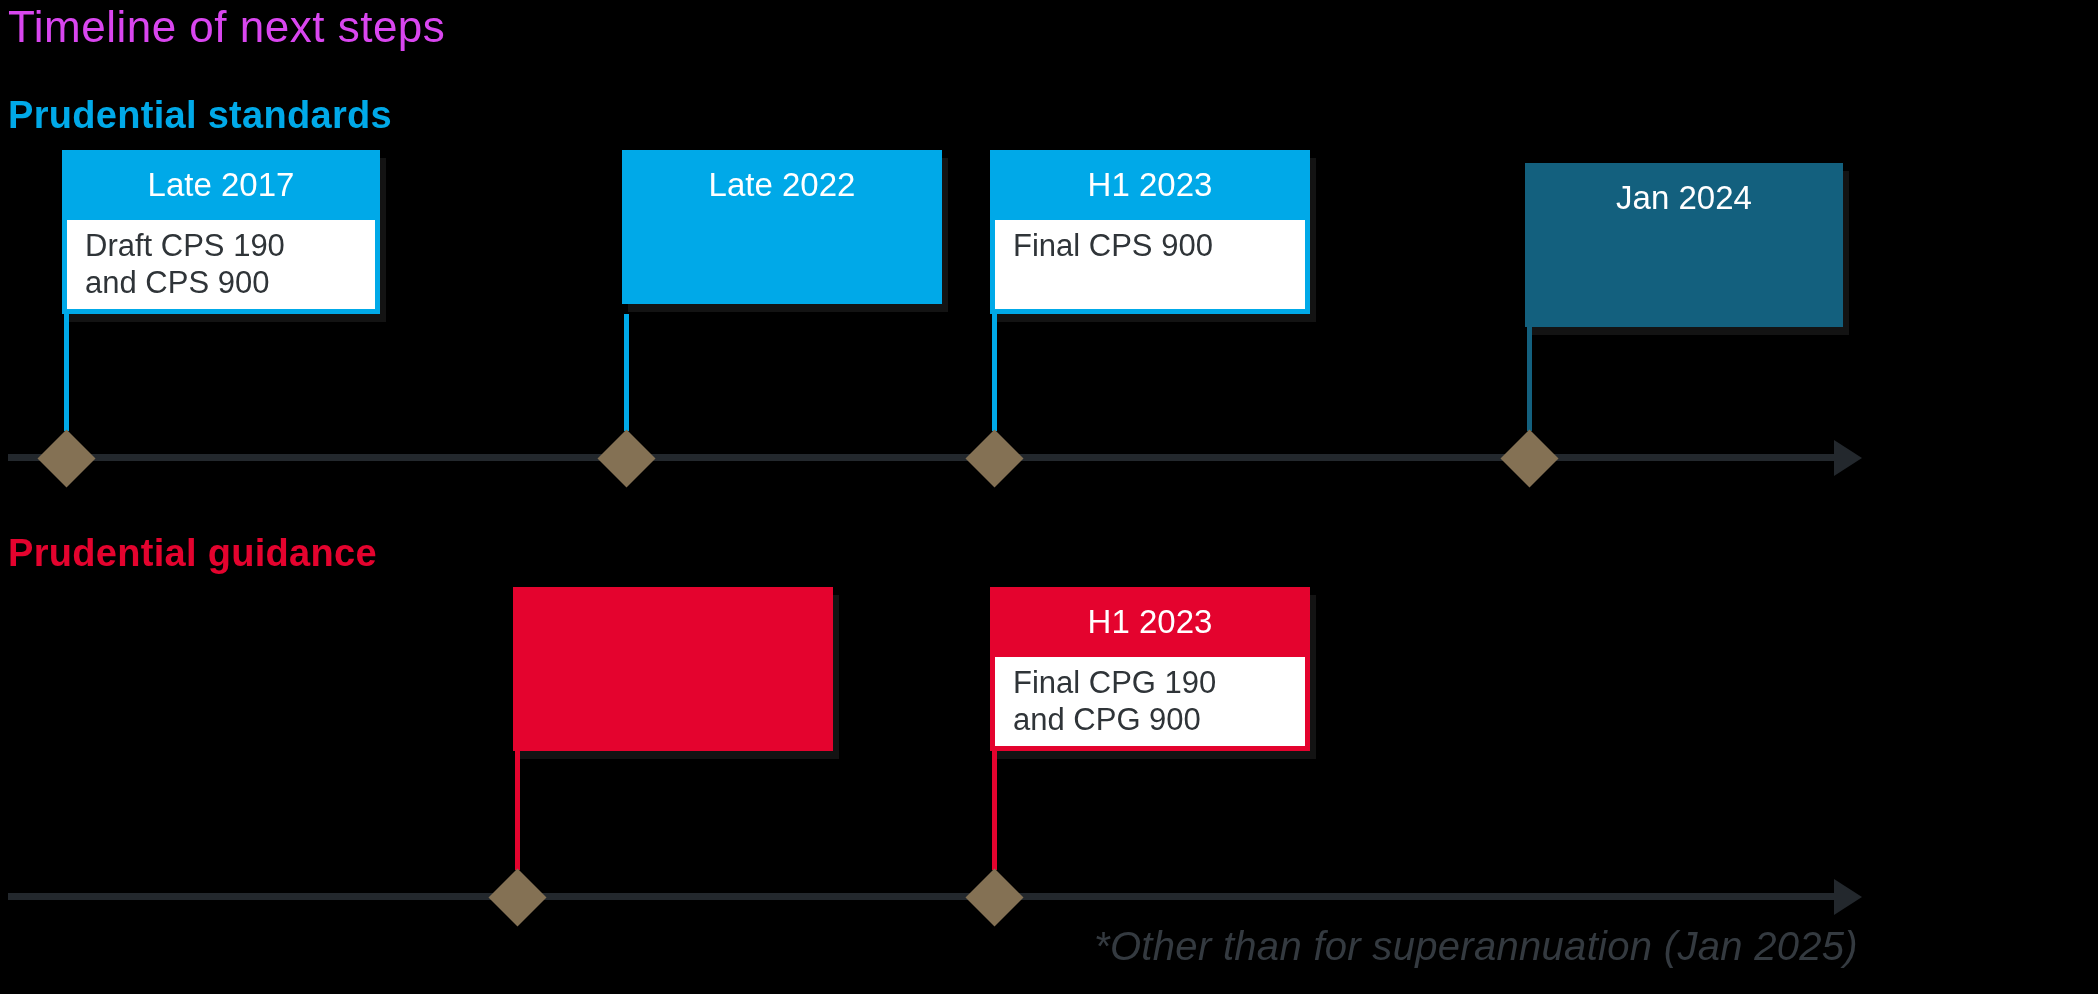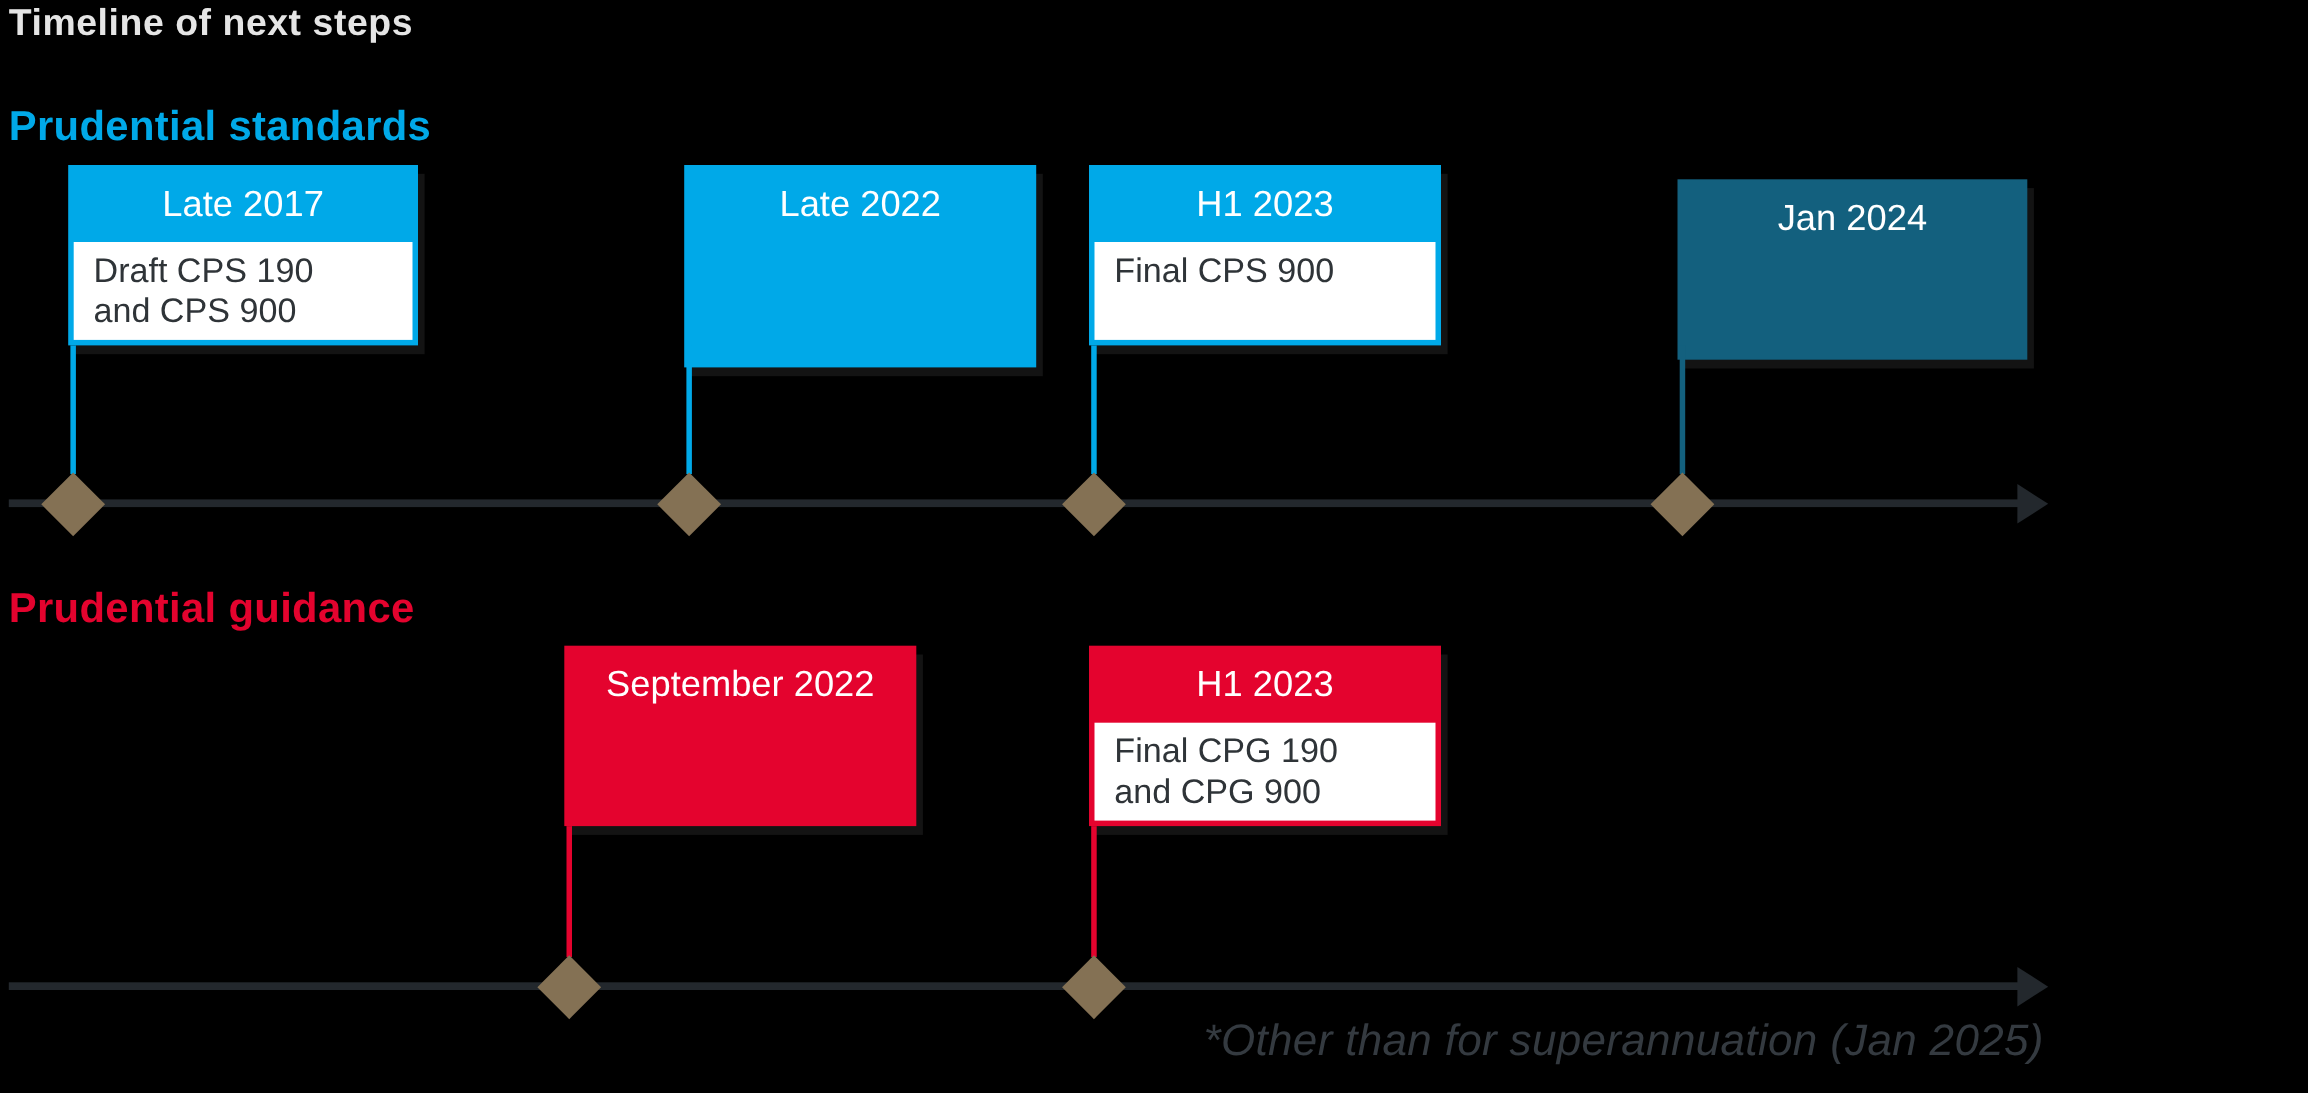--- a/index.html
+++ b/index.html
@@ -2,21 +2,21 @@
 <html><head>
 <meta charset="utf-8">
 <style>
   html,body{margin:0;padding:0;background:#000;}
   .canvas{
     position:relative;width:2098px;height:994px;background:#000;overflow:hidden;
     font-family:"Liberation Sans","DejaVu Sans",sans-serif;
   }
   .page-title{
     position:absolute;left:8px;top:2px;
-    font-size:34px;font-weight:bold;color:#e5e5e5;letter-spacing:0.5px;
+    font-size:44px;font-weight:normal;color:#d946ef;letter-spacing:0.5px;
   }
   .section-heading{
     position:absolute;left:8px;font-size:38px;font-weight:bold;letter-spacing:0.3px;
   }
   .heading-standards{top:94px;color:#00A9E8;}
   .heading-guidance{top:532px;color:#E4032E;}
   .section-layer{position:absolute;left:0;top:0;width:100%;height:100%;}
   .milestone-box{
     position:absolute;box-sizing:border-box;
     box-shadow:6px 8px 0 rgba(35,35,35,0.55);
@@ -68,40 +68,39 @@
   </div>
 
   <div class="section-layer">
       <div class="milestone-box" style="left: 62px; top: 150px; width: 318px; height: 164px; background: rgb(0, 169, 232);">
         <div class="milestone-date">Late 2017</div>
         <div class="milestone-body">Draft CPS 190
 and CPS 900</div>
       </div>
       <div class="connector" style="left: 64px; top: 314px; height: 117px; background: rgb(0, 169, 232);"></div>
       <div class="diamond" style="left: 46px; top: 437.5px;"></div>
-      <div class="milestone-box" style="left: 622px; top: 150px; width: 320px; height: 184px; background: rgb(0, 169, 232);">
+      <div class="milestone-box" style="left: 622px; top: 150px; width: 320px; height: 154px; background: rgb(0, 169, 232);">
         <div class="milestone-date">Late 2022</div>
       </div>
       <div class="connector" style="left: 624px; top: 314px; height: 117px; background: rgb(0, 169, 232);"></div>
       <div class="diamond" style="left: 606px; top: 437.5px;"></div>
       <div class="milestone-box" style="left: 990px; top: 150px; width: 320px; height: 164px; background: rgb(0, 169, 232);">
         <div class="milestone-date">H1 2023</div>
         <div class="milestone-body">Final CPS 900</div>
       </div>
       <div class="connector" style="left: 992px; top: 314px; height: 117px; background: rgb(0, 169, 232);"></div>
       <div class="diamond" style="left: 974px; top: 437.5px;"></div>
       <div class="milestone-box" style="left: 1525px; top: 150px; width: 318px; height: 164px; background: rgb(19, 96, 126); margin-top: 13px;">
         <div class="milestone-date">Jan 2024</div>
       </div>
       <div class="connector" style="left: 1527px; top: 314px; height: 117px; background: rgb(19, 96, 126);"></div>
       <div class="diamond" style="left: 1509px; top: 437.5px;"></div>
     </div>
   <div class="section-layer">
       <div class="milestone-box" style="left: 513px; top: 587px; width: 320px; height: 164px; background: rgb(228, 3, 46);">
-        <div class="milestone-date">September 2022</div>
       </div>
       <div class="connector" style="left: 515px; top: 751px; height: 119px; background: rgb(228, 3, 46);"></div>
       <div class="diamond" style="left: 497px; top: 876.5px;"></div>
       <div class="milestone-box" style="left: 990px; top: 587px; width: 320px; height: 164px; background: rgb(228, 3, 46);">
         <div class="milestone-date">H1 2023</div>
         <div class="milestone-body">Final CPG 190
 and CPG 900</div>
       </div>
       <div class="connector" style="left: 992px; top: 751px; height: 119px; background: rgb(228, 3, 46);"></div>
       <div class="diamond" style="left: 974px; top: 876.5px;"></div>

